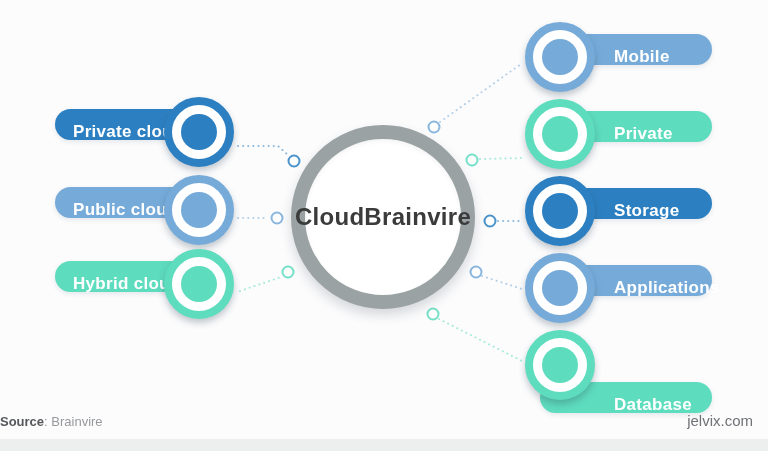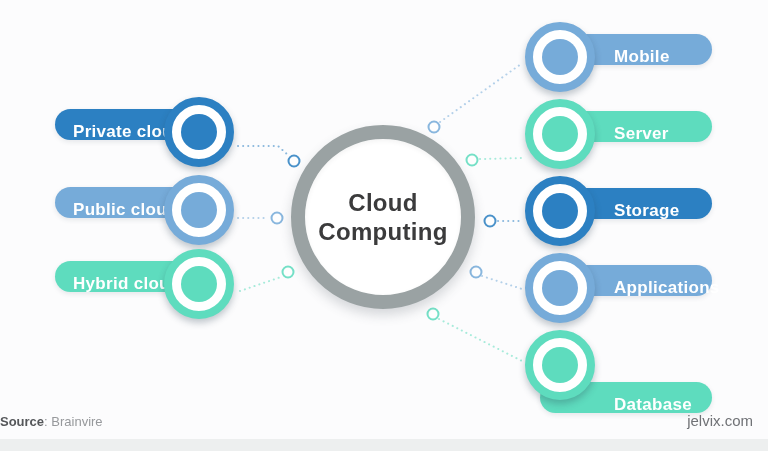--- a/index.html
+++ b/index.html
@@ -20,21 +20,21 @@
   .node-circle{
     position:absolute;width:70px;height:70px;border-radius:50%;
     background:#ffffff;box-sizing:border-box;border:8px solid #000;
     display:flex;align-items:center;justify-content:center;z-index:2;
     box-shadow:0 4px 7px rgba(40,60,80,.28);
   }
   .node-inner{width:36px;height:36px;border-radius:50%;}
   .center-circle{
     position:absolute;left:291px;top:125px;width:184px;height:184px;
     box-sizing:border-box;border:14px solid #9aa2a3;border-radius:50%;
-    background:#ffffff;z-index:2;display:flex;flex-direction:column;
+    background:#ffffff;z-index:2;display:flex;flex-direction:row;
     align-items:center;justify-content:center;
     box-shadow:0 6px 12px rgba(60,70,80,.20), inset 0 2px 5px rgba(0,0,0,.05);
   }
   .center-title{
     font-size:24px;font-weight:bold;line-height:1.22;color:#3b3b3c;
     letter-spacing:.3px;text-align:center;
   }
   #connector-svg{position:absolute;left:0;top:0;z-index:0;}
   .footer-logo{
     position:absolute;left:52px;top:396px;font-size:25px;font-weight:400;
@@ -99,21 +99,21 @@
       </div>
     </div>
   <div id="right-column">
       <div class="pill right" style="left: 540px; top: 34px; width: 172px; background: rgb(118, 171, 217);">
         <span class="pill-label">Mobile</span>
       </div>
       <div class="node-circle" style="left: 525px; top: 22px; border-color: rgb(118, 171, 217);">
         <div class="node-inner" style="background: rgb(118, 171, 217);"></div>
       </div>
       <div class="pill right" style="left: 540px; top: 111px; width: 172px; background: rgb(94, 220, 190);">
-        <span class="pill-label">Server</span>
+        <span class="pill-label">Private</span>
       </div>
       <div class="node-circle" style="left: 525px; top: 99px; border-color: rgb(94, 220, 190);">
         <div class="node-inner" style="background: rgb(94, 220, 190);"></div>
       </div>
       <div class="pill right" style="left: 540px; top: 188px; width: 172px; background: rgb(44, 128, 194);">
         <span class="pill-label">Storage</span>
       </div>
       <div class="node-circle" style="left: 525px; top: 176px; border-color: rgb(44, 128, 194);">
         <div class="node-inner" style="background: rgb(44, 128, 194);"></div>
       </div>
@@ -126,20 +126,20 @@
       <div class="pill right" style="left: 540px; top: 342px; width: 172px; background: rgb(94, 220, 190); margin-top: 40px;">
         <span class="pill-label">Database</span>
       </div>
       <div class="node-circle" style="left: 525px; top: 330px; border-color: rgb(94, 220, 190);">
         <div class="node-inner" style="background: rgb(94, 220, 190);"></div>
       </div>
     </div>
 
   <div class="center-circle">
     <div class="center-title">Cloud</div>
-    <div class="center-title">Computing</div>
+    <div class="center-title">Brainvire</div>
   </div>
 
   <div class="footer-source">
     <span class="src-label">Source</span><span>: Brainvire</span>
   </div>
   <div class="footer-site">jelvix.com</div>
 </div>
 
 </body></html>

